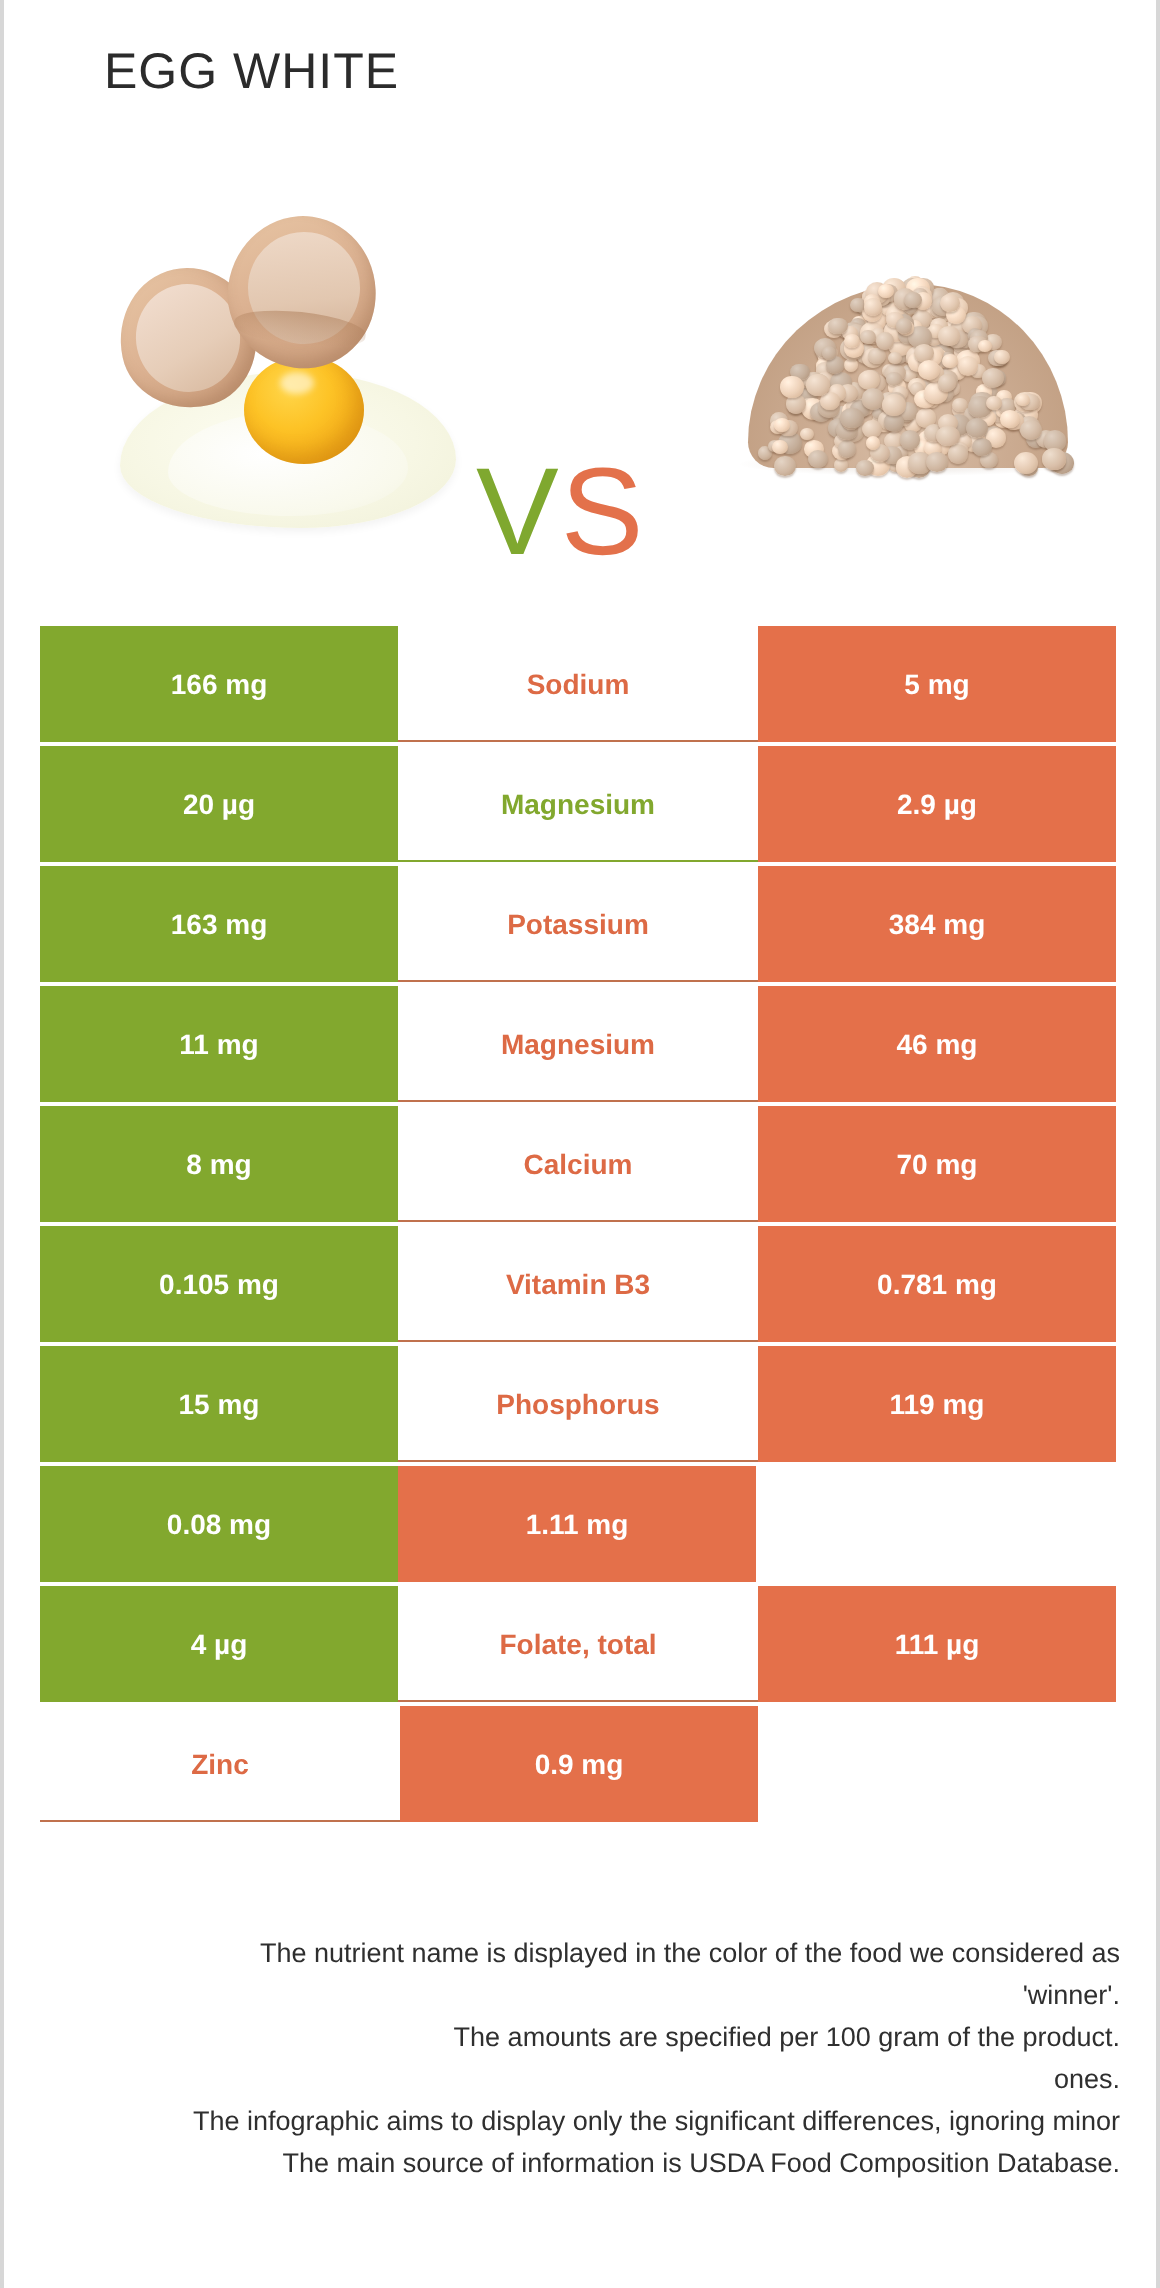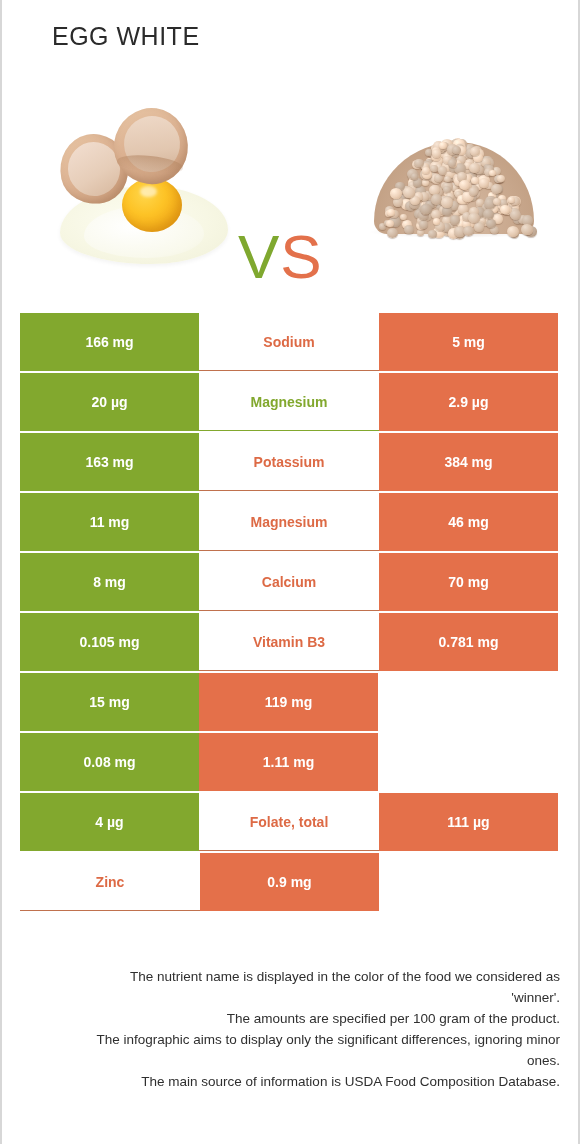--- a/index.html
+++ b/index.html
@@ -672,20 +672,23 @@
       </div>
       <div class="row">
         <div class="cell cell-left">0.105 mg</div>
         <div class="cell cell-mid">
           <span class="name-orange">Vitamin B3</span>
         </div>
         <div class="cell cell-right">0.781 mg</div>
       </div>
       <div class="row">
         <div class="cell cell-left">15 mg</div>
+        <div class="cell cell-mid">
+          <span class="name-orange">Phosphorus</span>
+        </div>
         <div class="cell cell-right">119 mg</div>
       </div>
       <div class="row">
         <div class="cell cell-left">0.08 mg</div>
         <div class="cell cell-right">1.11 mg</div>
       </div>
       <div class="row">
         <div class="cell cell-left">4 µg</div>
         <div class="cell cell-mid">
           <span class="name-orange">Folate, total</span>
@@ -697,18 +700,18 @@
           <span class="name-orange">Zinc</span>
         </div>
         <div class="cell cell-right">0.9 mg</div>
       </div>
     </div>
 
   <div class="footer">
     <div>The nutrient name is displayed in the color of the food we considered as</div>
     <div>'winner'.</div>
     <div>The amounts are specified per 100 gram of the product.</div>
+    <div>ones.</div>
     <div>The infographic aims to display only the significant differences, ignoring minor</div>
-    <div>ones.</div>
     <div>The main source of information is USDA Food Composition Database.</div>
   </div>
 
 </div>
 
 </body></html>

